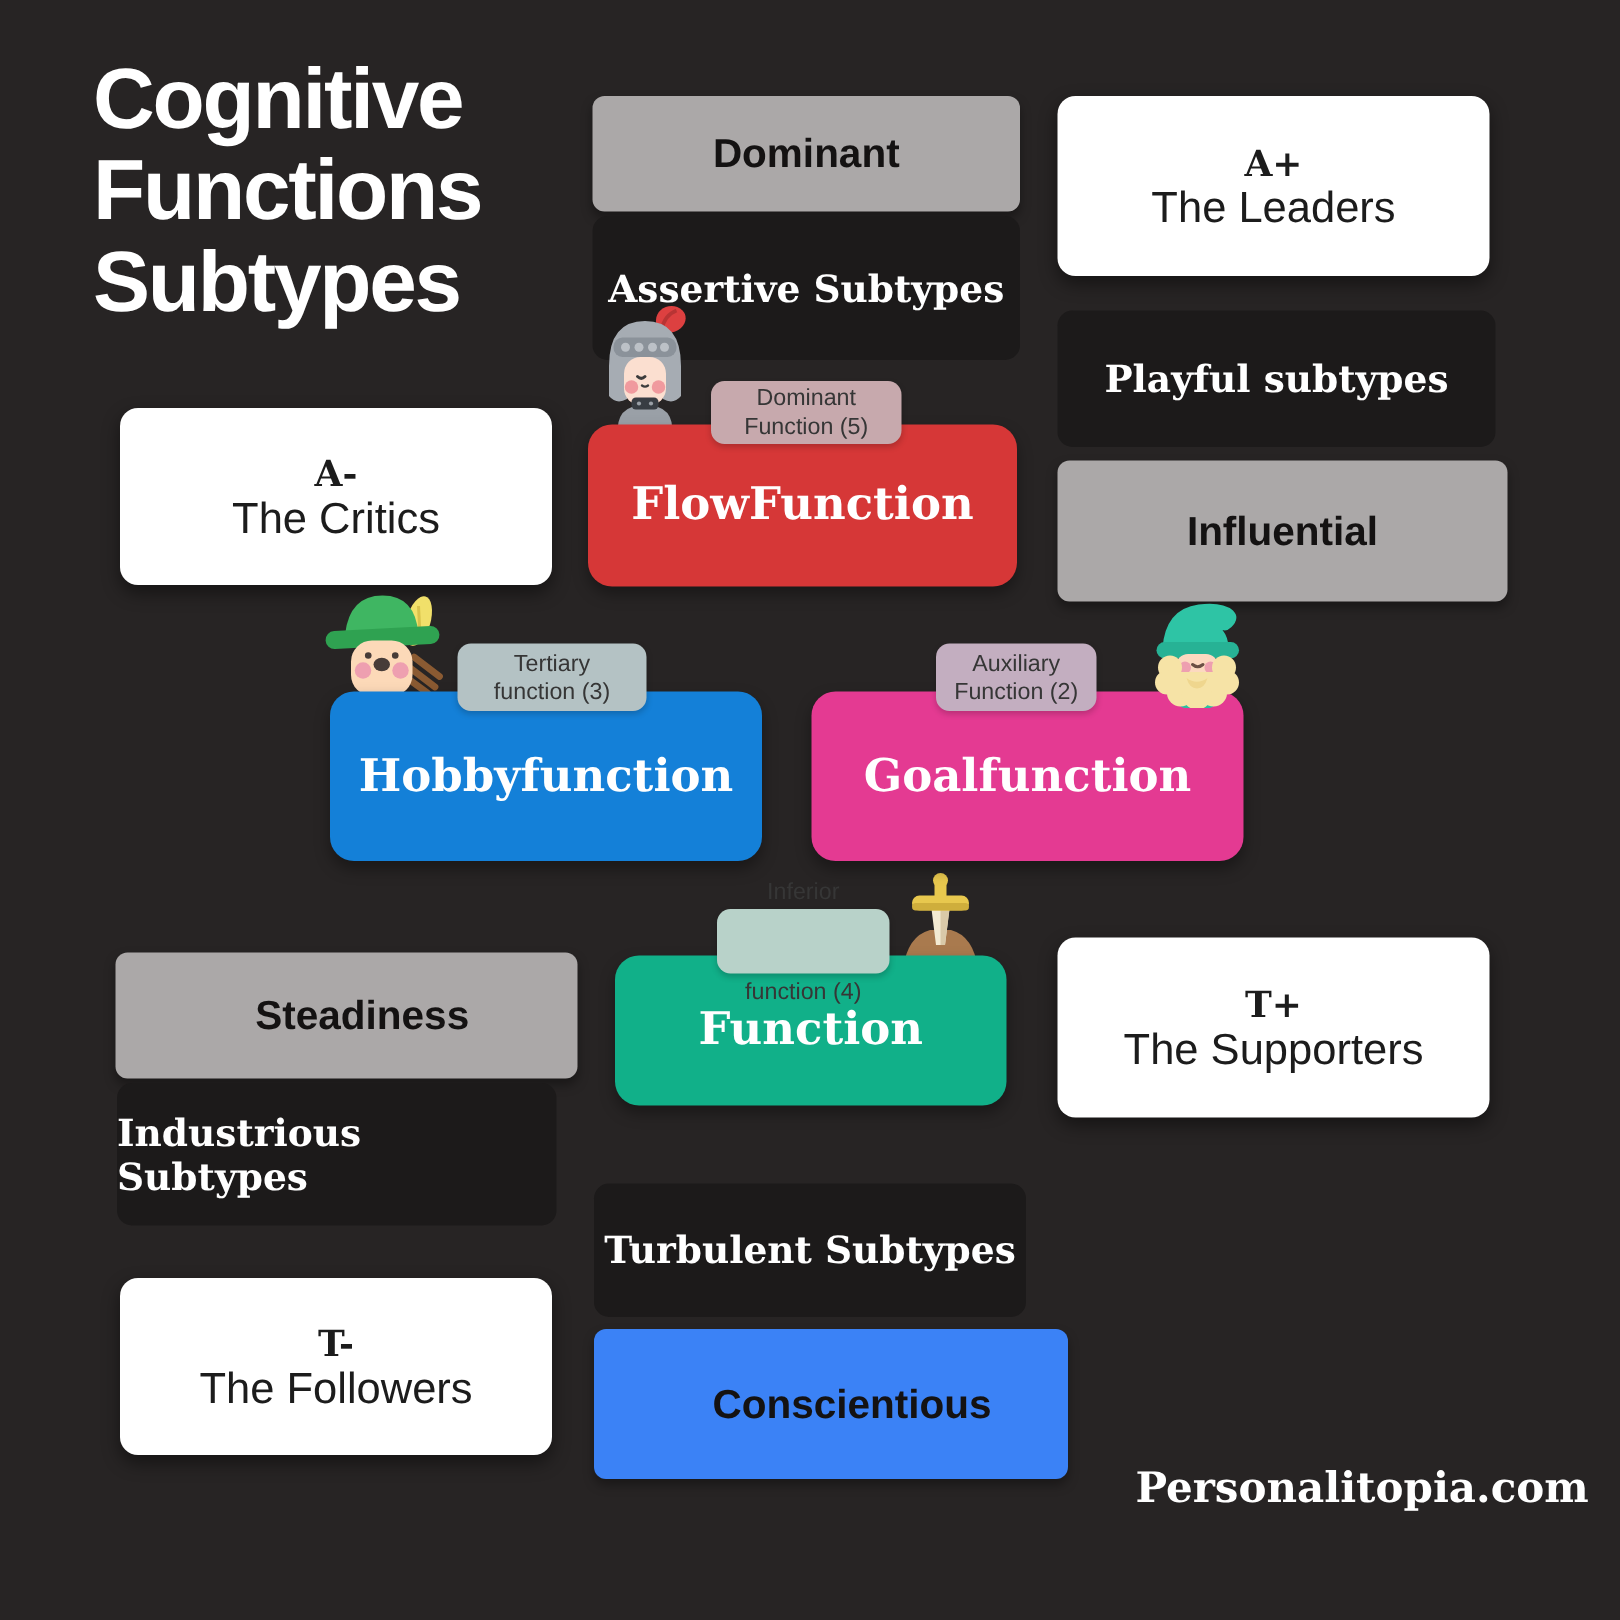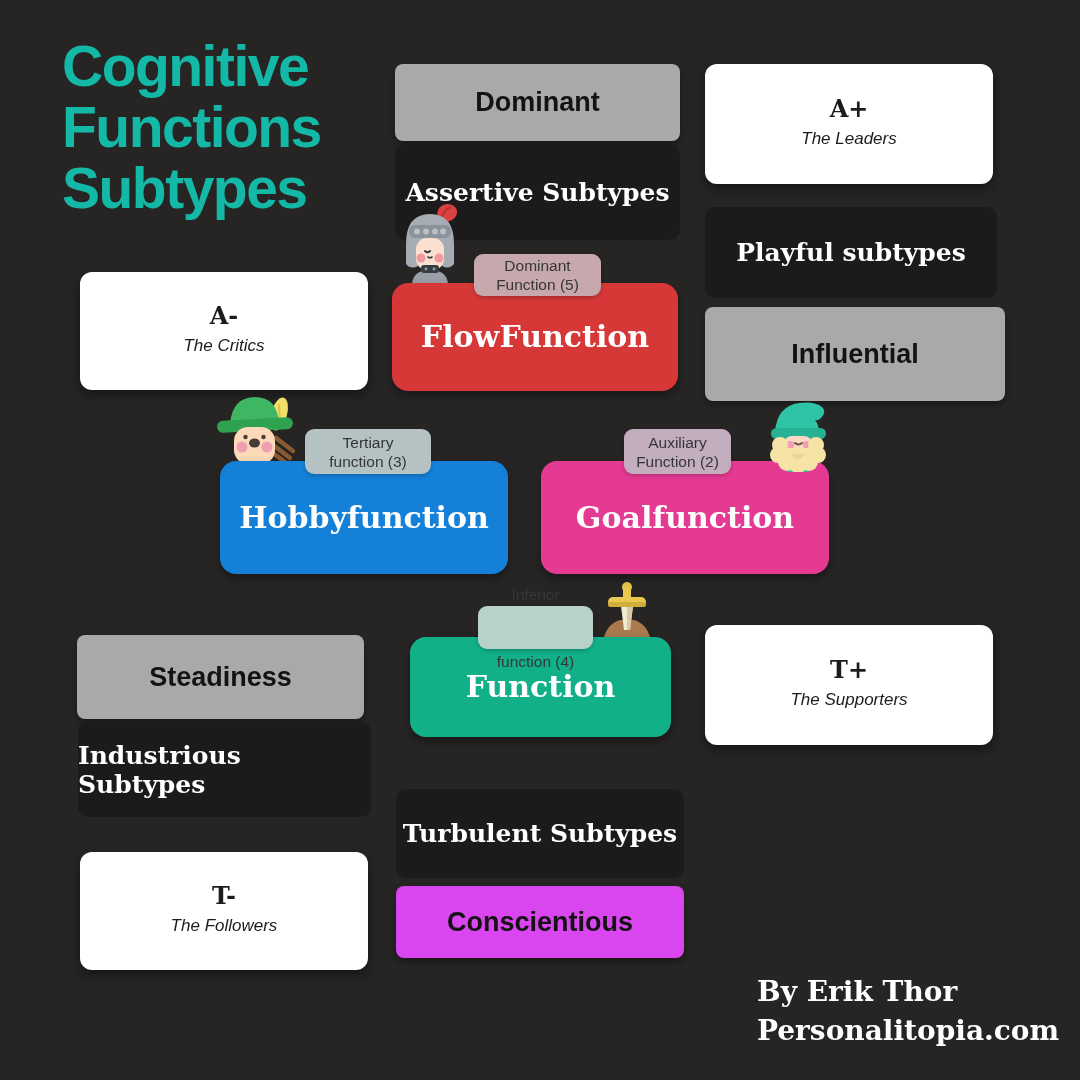--- a/index.html
+++ b/index.html
@@ -3,42 +3,42 @@
 <meta charset="utf-8">
 <style>
   html,body{margin:0;padding:0;background:#111;}
   .stage{
     position:relative;width:1080px;height:1080px;overflow:hidden;
     background:#272424;
     font-family:"Liberation Sans",sans-serif;
   }
   .title{
     position:absolute;left:62px;top:36px;width:360px;
-    color:#14b8a6;font-weight:bold;font-size:57px;line-height:61px;letter-spacing:-1.5px;
+    color:#ffffff;font-weight:bold;font-size:57px;line-height:61px;letter-spacing:-1.5px;
     font-family:"Liberation Sans",sans-serif;
   }
   .btn-gray{
     position:absolute;background:#aba8a8;border-radius:8px;
     display:flex;align-items:center;justify-content:center;
     color:#141212;font-weight:bold;font-size:27px;
     box-shadow:0 4px 7px rgba(0,0,0,0.35);
   }
   .panel-dark{
     position:absolute;background:#1c1a1a;border-radius:10px;
     display:flex;align-items:center;justify-content:center;
     color:#ffffff;font-weight:bold;font-size:25px;
     font-family:"DejaVu Serif",serif;
   }
   .card-white{
     position:absolute;background:#ffffff;border-radius:12px;
     display:flex;flex-direction:column;align-items:center;justify-content:center;
     color:#1c1c1c;box-shadow:0 5px 12px rgba(0,0,0,0.45);
   }
   .card-code{font-family:"DejaVu Serif",serif;font-weight:bold;font-size:24px;line-height:30px;}
-  .card-name{font-size:17px;line-height:30px;font-weight:400;font-style:italic;}
+  .card-name{font-size:29px;line-height:30px;font-weight:400;}
   .fn-box{
     position:absolute;border-radius:16px;z-index:2;
     display:flex;flex-direction:row;align-items:center;justify-content:center;
     color:#ffffff;font-family:"DejaVu Serif",serif;font-weight:bold;
     font-size:30px;line-height:40px;
     box-shadow:0 5px 10px rgba(0,0,0,0.35);
   }
   .fn-tag{
     position:absolute;border-radius:9px;z-index:4;
     display:flex;flex-direction:column;align-items:center;justify-content:center;
@@ -193,42 +193,41 @@
   </div>
 
   <div class="fn-box" style="left: 410px; top: 637px; width: 261px; height: 100px; background-color: rgb(17, 176, 137);">
     <span>Function</span>
   </div>
   <div class="fn-tag" style="left: 478px; top: 606px; width: 115px; height: 43px; background-color: rgb(184, 210, 201); gap: 48px;">
     <span>Inferior</span>
     <span>function (4)</span>
   </div>
 
-  <div class="btn-gray" style="left: 77px; top: 635px; width: 287px; height: 84px; background-color: rgb(171, 168, 168);">
+  <div class="btn-gray" style="left: 77px; top: 635px; width: 287px; height: 84px; background-color: rgb(171, 168, 168); padding-left: 21px;">
     <span>Steadiness</span>
   </div>
   <div class="panel-dark" style="left: 78px; top: 722px; width: 293px; height: 95px; background-color: rgb(28, 26, 26);">
     <span>Industrious Subtypes</span>
   </div>
 
   <div class="card-white" style="left: 705px; top: 625px; width: 288px; height: 120px; background-color: rgb(255, 255, 255);">
     <div class="card-code">T+</div>
     <div class="card-name">The Supporters</div>
   </div>
 
   <div class="panel-dark" style="left: 396px; top: 789px; width: 288px; height: 89px; background-color: rgb(28, 26, 26);">
     <span>Turbulent Subtypes</span>
   </div>
-  <div class="btn-gray" style="left: 396px; top: 886px; width: 288px; height: 72px; background-color: #d946ef;">
+  <div class="btn-gray" style="left: 396px; top: 886px; width: 288px; height: 100px; background-color: #3b82f6; padding-left: 28px;">
     <span>Conscientious</span>
   </div>
 
   <div class="card-white" style="left: 80px; top: 852px; width: 288px; height: 118px; background-color: rgb(255, 255, 255);">
     <div class="card-code">T-</div>
     <div class="card-name">The Followers</div>
   </div>
 
   <div class="credit">
-    <div>By Erik Thor</div>
     <div>Personalitopia.com</div>
   </div>
 
 </div>
 
 </body></html>

